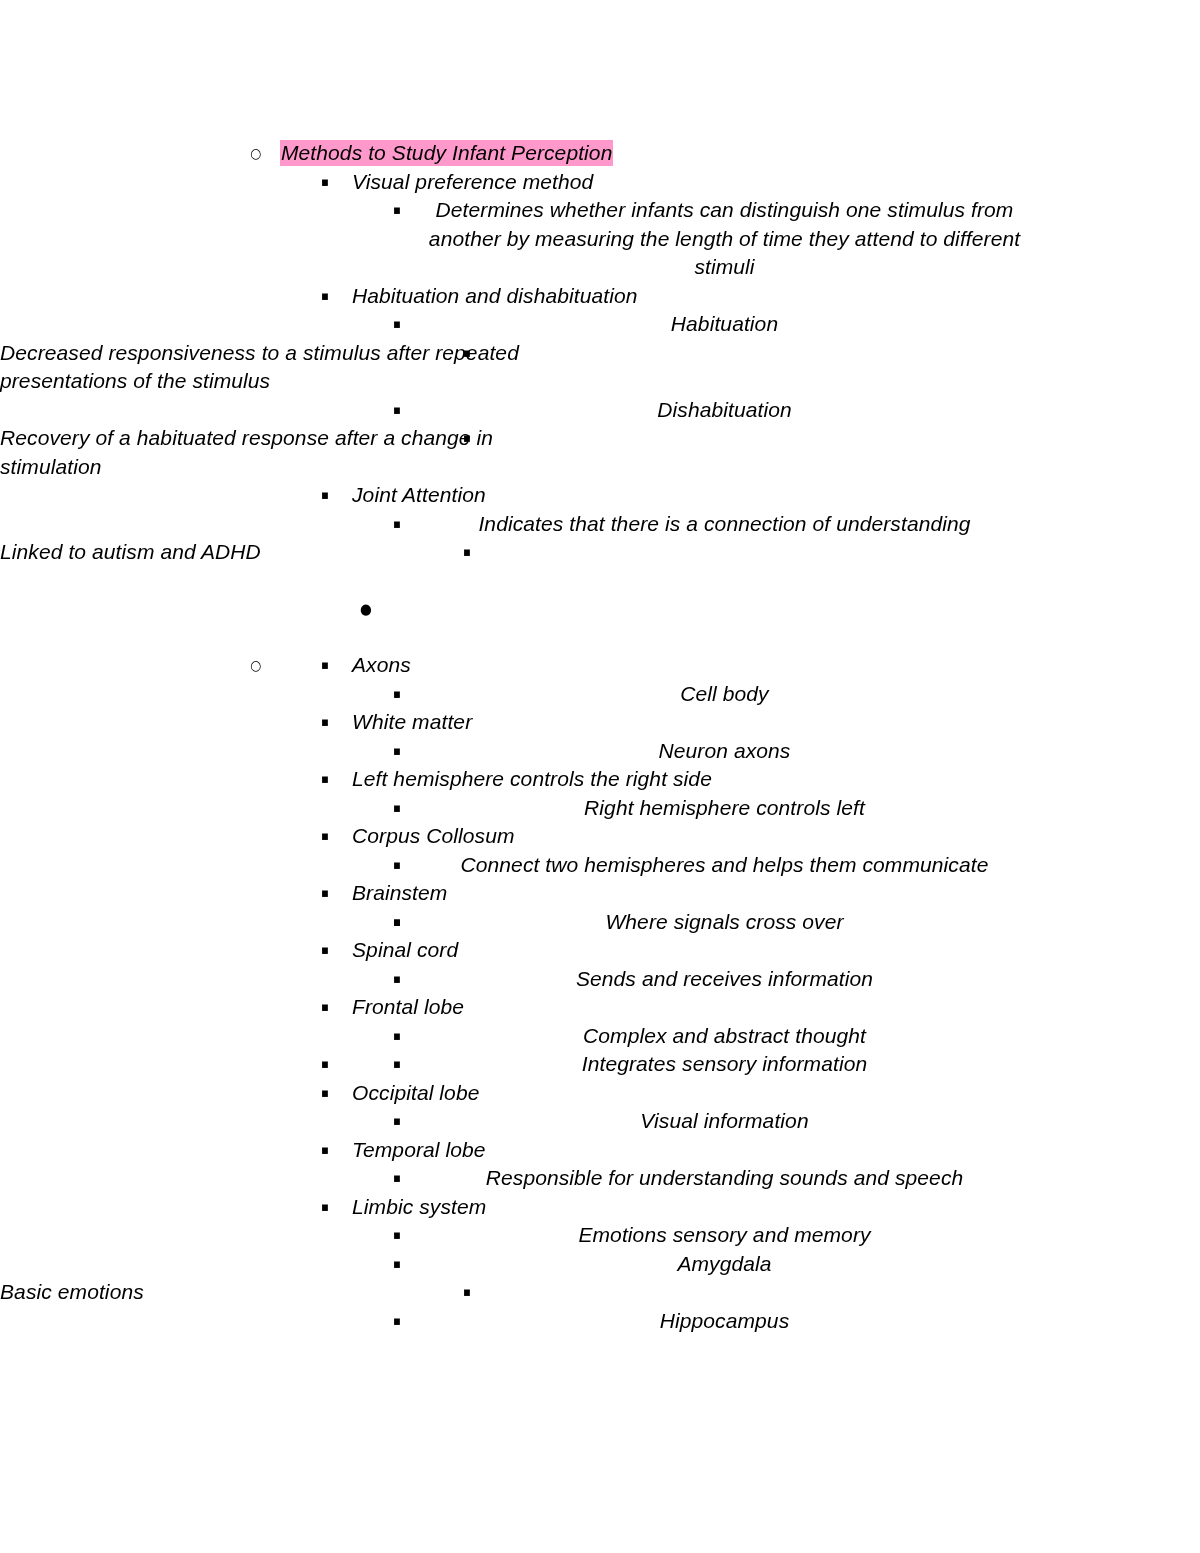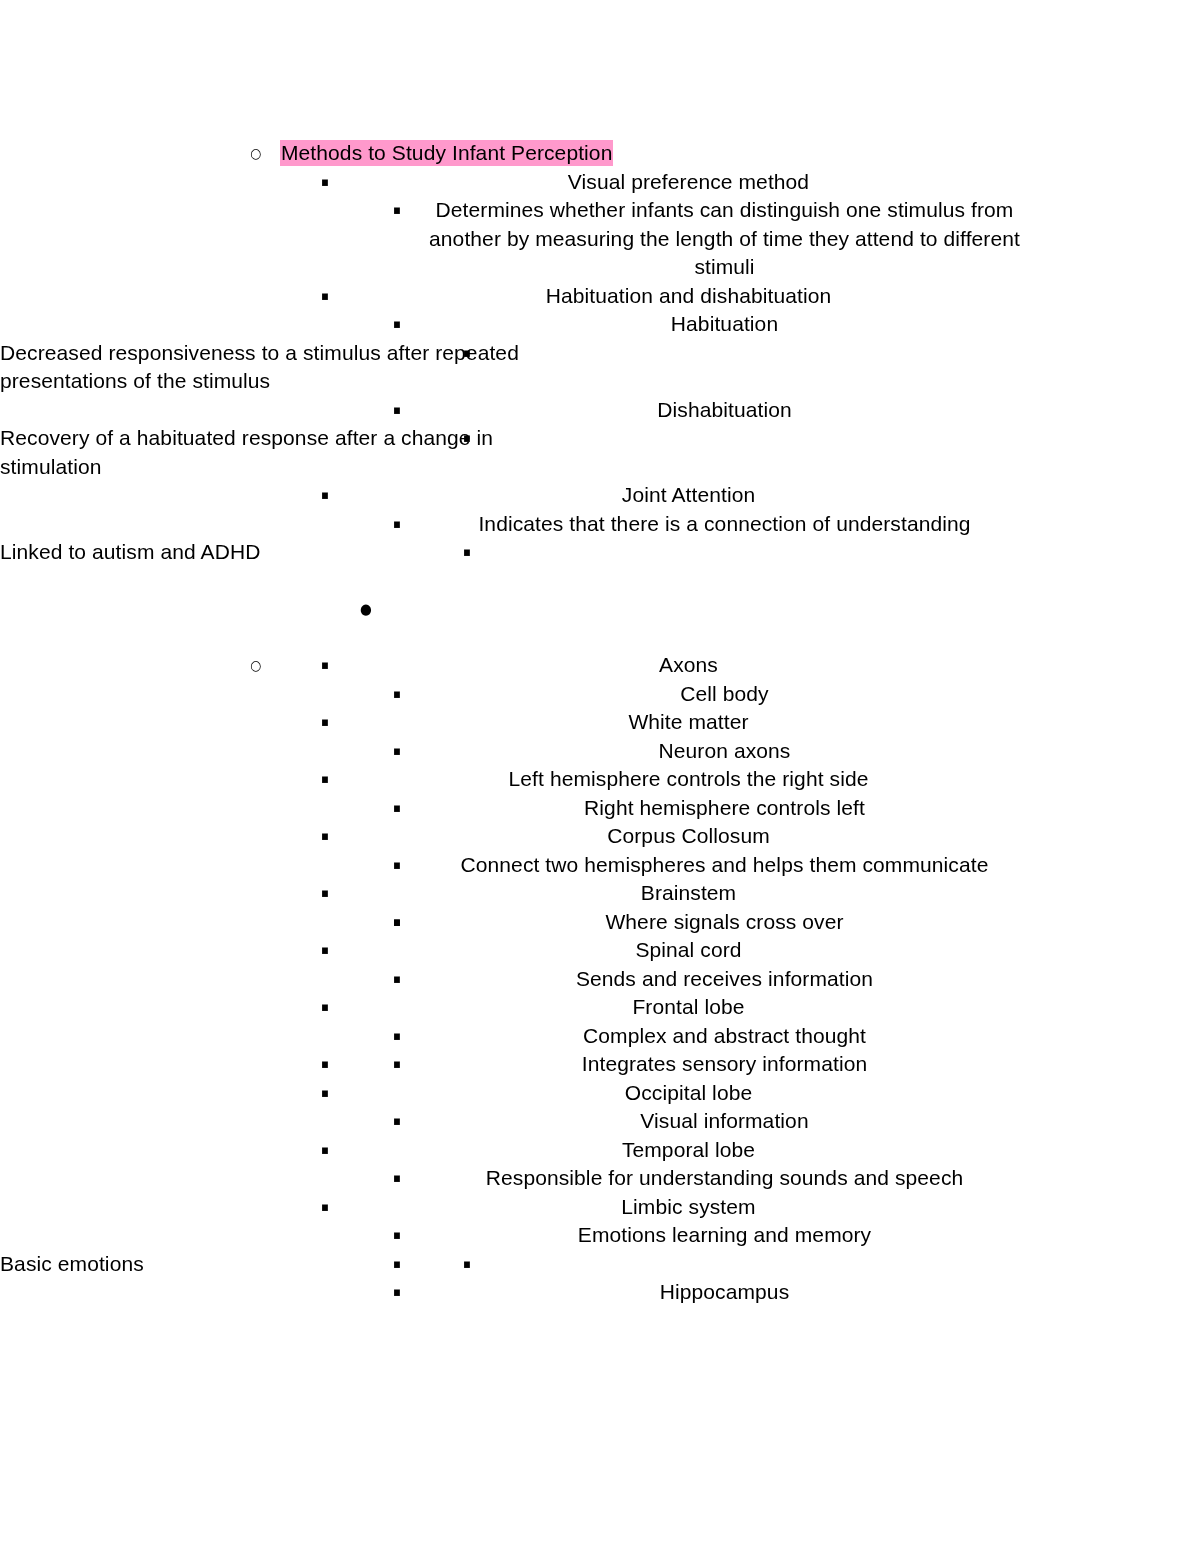--- a/index.html
+++ b/index.html
@@ -39,20 +39,21 @@
     position: absolute;
     display: inline-block;
     text-align: left;
     line-height: 28.5px;
     font-family: "DejaVu Sans", sans-serif;
     color: #000000;
   }
   .row .txt {
     display: block;
     padding: 0;
+    font-style: italic;
   }
   .row .txt .hl {
     background: #ff99cc;
     padding: 1px 1px 2px 1px;
     box-decoration-break: clone;
     -webkit-box-decoration-break: clone;
   }
 
   
   .b-disc {
@@ -88,21 +89,21 @@
   .lvl5 { margin-left: 0; }
   .lvl5 > .txt    { }
   .lvl5 > .bullet { left: 463px; }
 
   
   .lvl1 > .txt, .lvl2 > .txt, .lvl3 > .txt, .lvl4 > .txt, .lvl5 > .txt {
     max-width: 1025px;
     padding-right: 0;
   }
   .lvl2 > .txt { max-width: 745px; }
-  .lvl3 > .txt { max-width: 673px; text-align: center; }
+  .lvl3 > .txt { max-width: 673px; }
   .lvl4 > .txt { max-width: 601px; }
   .lvl5 > .txt { max-width: 532px; }
 
   .spacer-gap { height: 28px; }
 
   #outline-top {
     position: absolute;
     top: 139px;
     left: 0;
     width: 1200px;
@@ -247,24 +248,25 @@
       <div class="row lvl4">
         <span class="bullet b-square">▪</span>
         <span class="txt">Responsible for understanding sounds and speech</span>
       </div>
       <div class="row lvl3">
         <span class="bullet b-square">▪</span>
         <span class="txt">Limbic system</span>
       </div>
       <div class="row lvl4">
         <span class="bullet b-square">▪</span>
-        <span class="txt">Emotions learning and memory</span>
-      </div>
-      <div class="row lvl4">
-        <span class="bullet b-square">▪</span>
+        <span class="txt">Emotions sensory and memory</span>
+      </div>
+      <div class="row lvl4">
+        <span class="bullet b-square">▪</span>
+        <span class="txt">Amygdala</span>
       </div>
       <div class="row lvl5">
         <span class="bullet b-square">▪</span>
         <span class="txt">Basic emotions</span>
       </div>
       <div class="row lvl4">
         <span class="bullet b-square">▪</span>
         <span class="txt">Hippocampus</span>
       </div>
     </div>

